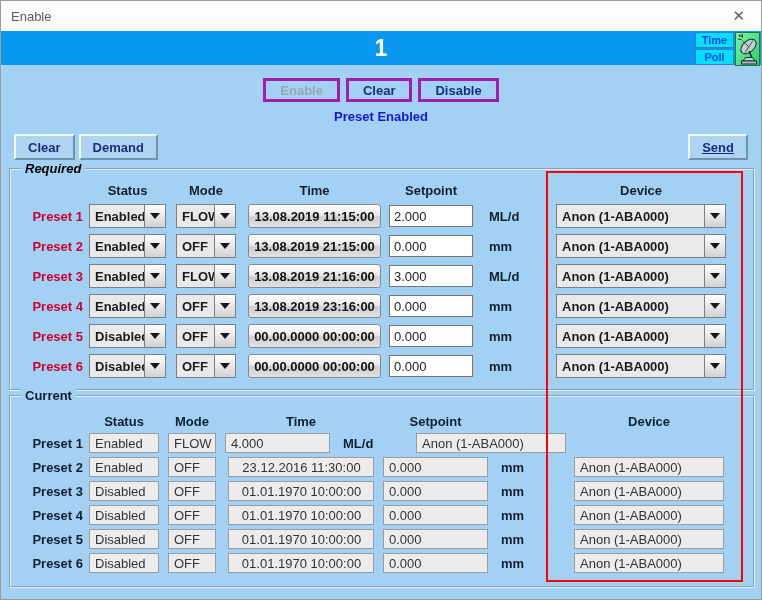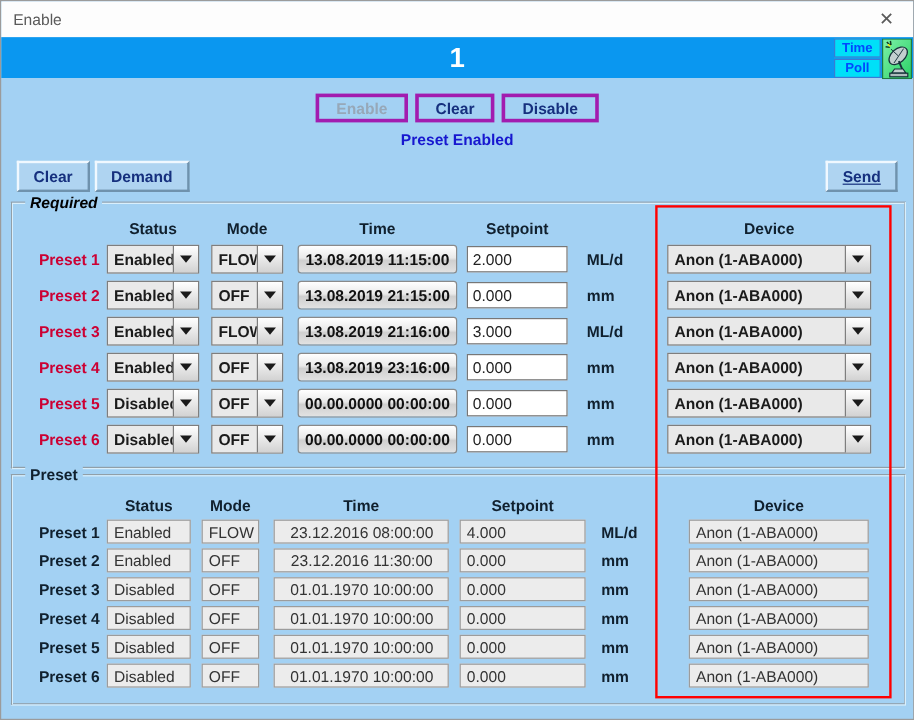--- a/index.html
+++ b/index.html
@@ -353,37 +353,36 @@
       <div class="combo r-device">
           <span class="combo-val">Anon (1-ABA000)</span>
           <span class="combo-btn">
             <i class="tri"></i>
           </span>
         </div>
     </div>
   </div>
 
   <div class="groupbox gb-current">
-    <span class="legend legend-cur">Preset</span>
+    <span class="legend legend-cur">Current</span>
 
     <div class="row cur-hdr-row">
       <span class="row-label"></span>
       <span class="hdr-cell c-status">Status</span>
       <span class="hdr-cell c-mode">Mode</span>
       <span class="hdr-cell c-time">Time</span>
       <span class="hdr-cell c-setp">Setpoint</span>
       <span class="hdr-cell c-unit"></span>
       <span class="hdr-cell c-device">Device</span>
     </div>
 
     <div class="row cur-data-row">
       <span class="row-label cur-label">Preset 1</span>
       <span class="cur-field c-status">Enabled</span>
       <span class="cur-field c-mode">FLOW</span>
-      <span class="cur-field c-time centered">23.12.2016 08:00:00</span>
       <span class="cur-field c-setp">4.000</span>
       <span class="unit c-unit">ML/d</span>
       <span class="cur-field c-device">Anon (1-ABA000)</span>
     </div>
 
     <div class="row cur-data-row">
       <span class="row-label cur-label">Preset 2</span>
       <span class="cur-field c-status">Enabled</span>
       <span class="cur-field c-mode">OFF</span>
       <span class="cur-field c-time centered">23.12.2016 11:30:00</span>

